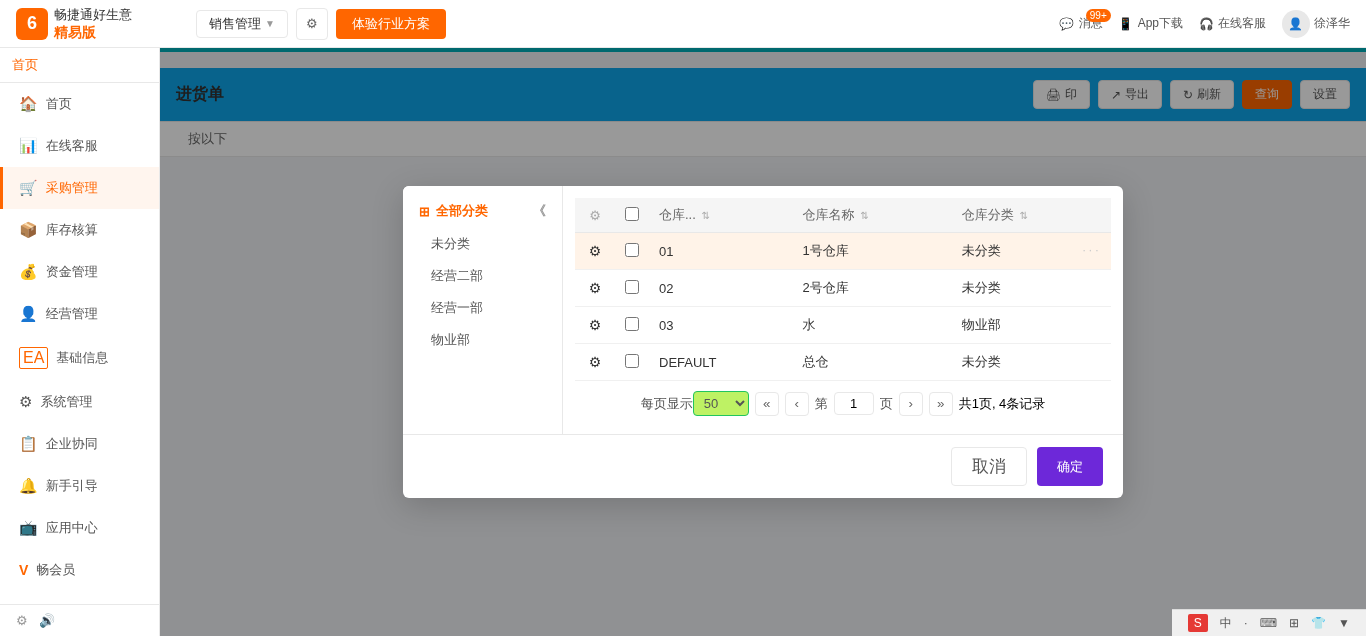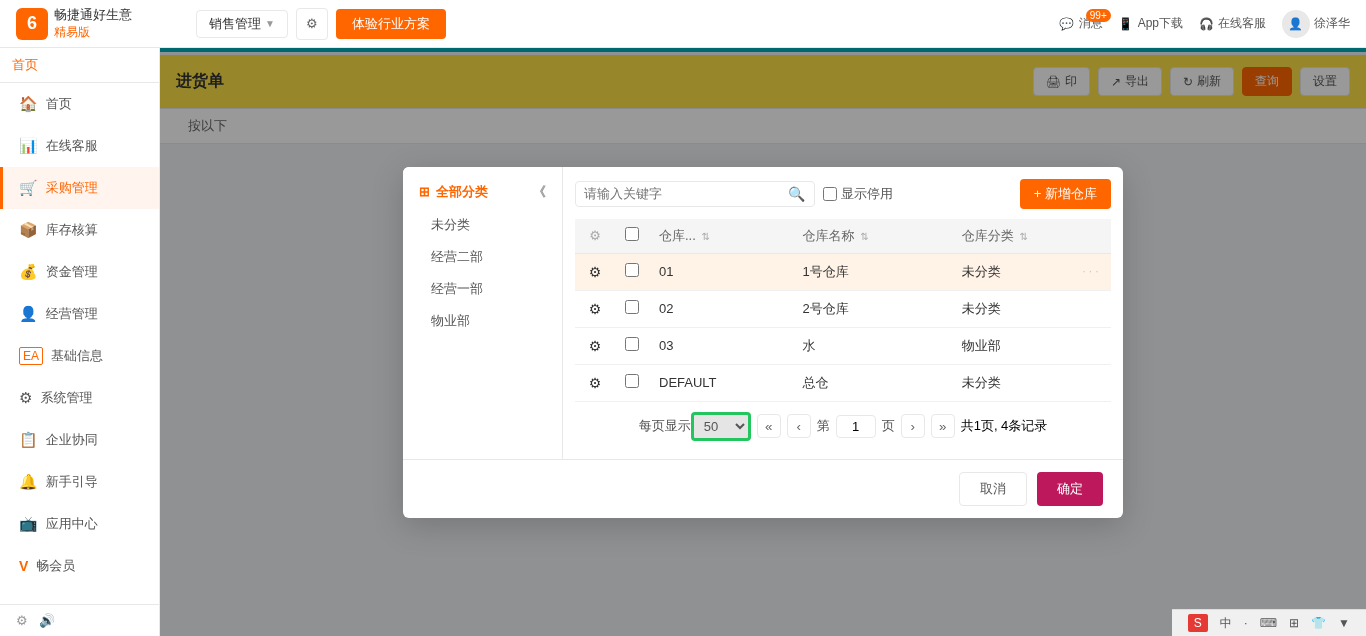--- a/index.html
+++ b/index.html
@@ -164,46 +164,46 @@
 
     
     .pagination {
       display: flex; align-items: center; justify-content: center;
       gap: 6px; padding: 10px 0 6px 0; font-size: 13px; color: #555;
     }
     .page-select-wrap {
       display: flex; align-items: center; gap: 0;
     }
     .page-size-select {
-      border: 3px solid #22c55e; border-radius: 4px; padding: 3px 6px;
-      font-size: 13px; color: #555; background: #e5e5e5;
+      border: 1px solid #22c55e; border-radius: 4px; padding: 3px 6px;
+      font-size: 13px; color: #555; background: #bef264;
     }
     .page-btn {
       width: 24px; height: 24px; border: 1px solid #e8e8e8; border-radius: 4px;
       display: flex; align-items: center; justify-content: center;
       cursor: pointer; color: #666; background: #fff;
     }
     .page-input {
       width: 40px; border: 1px solid #e8e8e8; border-radius: 4px;
       padding: 3px 6px; text-align: center; font-size: 13px;
     }
     .page-info { color: #000000; }
 
     
     .modal-footer {
       padding: 12px 20px; border-top: 1px solid #e8e8e8;
       display: flex; justify-content: flex-end; gap: 10px;
     }
     .cancel-btn {
       padding: 7px 20px; border: 1px solid #e8e8e8; border-radius: 4px;
-      background: #fff; cursor: pointer; font-size: 13px; color: #555;
+      background: #fff; cursor: pointer; font-size: 17px; color: #555;
     }
     .confirm-btn {
       padding: 7px 20px; border: none; border-radius: 4px;
-      background: #be185d; color: #fff; cursor: pointer; font-size: 13px;
+      background: #6d28d9; color: #fff; cursor: pointer; font-size: 13px;
     }
 
     
     .teal-strip {
       background: #00b0b9; height: 4px; position: absolute; top: 0; left: 0; right: 0;
     }
 
     
     .checkbox { width: 14px; height: 14px; cursor: pointer; }
     .table-wrap { flex: 1; overflow-y: auto; }
@@ -211,21 +211,21 @@
 </head>
 <body>
 
 <div class="top-header">
   <div class="logo-area">
     <div class="logo-icon">
       <span>6</span>
     </div>
     <div>
       <div style="font-size:13px;color:#333;">畅捷通好生意</div>
-      <div style="font-size:12px;color:#f60;">精易版</div>
+      <div style="font-size:14px;color:#f60;font-weight:bold;">精易版</div>
     </div>
   </div>
 
   <div class="store-selector">
     <span>销售管理</span>
     <span class="arrow">▼</span>
   </div>
 
   <div class="gear-btn">
     <span>⚙</span>
@@ -280,21 +280,21 @@
     </div>
     <div class="sidebar-item">
       <span class="icon">💰</span>
       <span>资金管理</span>
     </div>
     <div class="sidebar-item">
       <span class="icon">👤</span>
       <span>经营管理</span>
     </div>
     <div class="sidebar-item">
-      <span class="icon" style="font-size:12px;border:1px solid #f60;color:#f60;padding:1px 3px;border-radius:2px;">EA</span>
+      <span class="icon" style="font-size:16px;border:1px solid #f60;color:#f60;padding:1px 3px;border-radius:2px;">EA</span>
       <span>基础信息</span>
     </div>
     <div class="sidebar-item">
       <span class="icon">⚙</span>
       <span>系统管理</span>
     </div>
     <div class="sidebar-item">
       <span class="icon">📋</span>
       <span>企业协同</span>
     </div>
@@ -314,21 +314,21 @@
     <div class="sidebar-bottom">
       <span style="cursor:pointer;color:#999;">⚙</span>
       <span style="cursor:pointer;color:#999;">🔊</span>
     </div>
   </div>
 
   <div class="main-content">
 
     <div class="teal-strip"></div>
 
-    <div style="padding:12px 16px;background:#fde047;border-bottom:1px solid #e8e8e8;display:flex;align-items:center;justify-content:space-between;margin-top:7px;">
+    <div style="padding:12px 16px;background:#0ea5e9;border-bottom:1px solid #e8e8e8;display:flex;align-items:center;justify-content:space-between;margin-top:20px;">
       <span style="font-size:16px;font-weight:bold;color:#333;">进货单</span>
       <div class="toolbar">
         <button class="toolbar-btn">
           <span>🖨</span>
           <span>印</span>
         </button>
         <button class="toolbar-btn">
           <span>↗</span>
           <span>导出</span>
         </button>
@@ -358,31 +358,20 @@
               <span class="cat-collapse">《</span>
             </div>
             <div class="cat-item">未分类</div>
             <div class="cat-item">经营二部</div>
             <div class="cat-item">经营一部</div>
             <div class="cat-item">物业部</div>
           </div>
 
           <div class="table-area">
 
-            <div class="table-toolbar">
-              <div class="search-input-wrap">
-                <input type="text" placeholder="请输入关键字" style="">
-                <span class="search-icon">🔍</span>
-              </div>
-              <label class="show-disabled-label">
-                <input type="checkbox" class="checkbox" style="">
-                <span>显示停用</span>
-              </label>
-              <button class="add-btn">+ 新增仓库</button>
-            </div>
 
             <div class="table-wrap">
               <table class="data-table">
                 <thead>
                   <tr>
                     <th class="th-icon">
                       <span style="color:#aaa;">⚙</span>
                     </th>
                     <th class="th-check">
                       <input type="checkbox" class="checkbox" style="">

